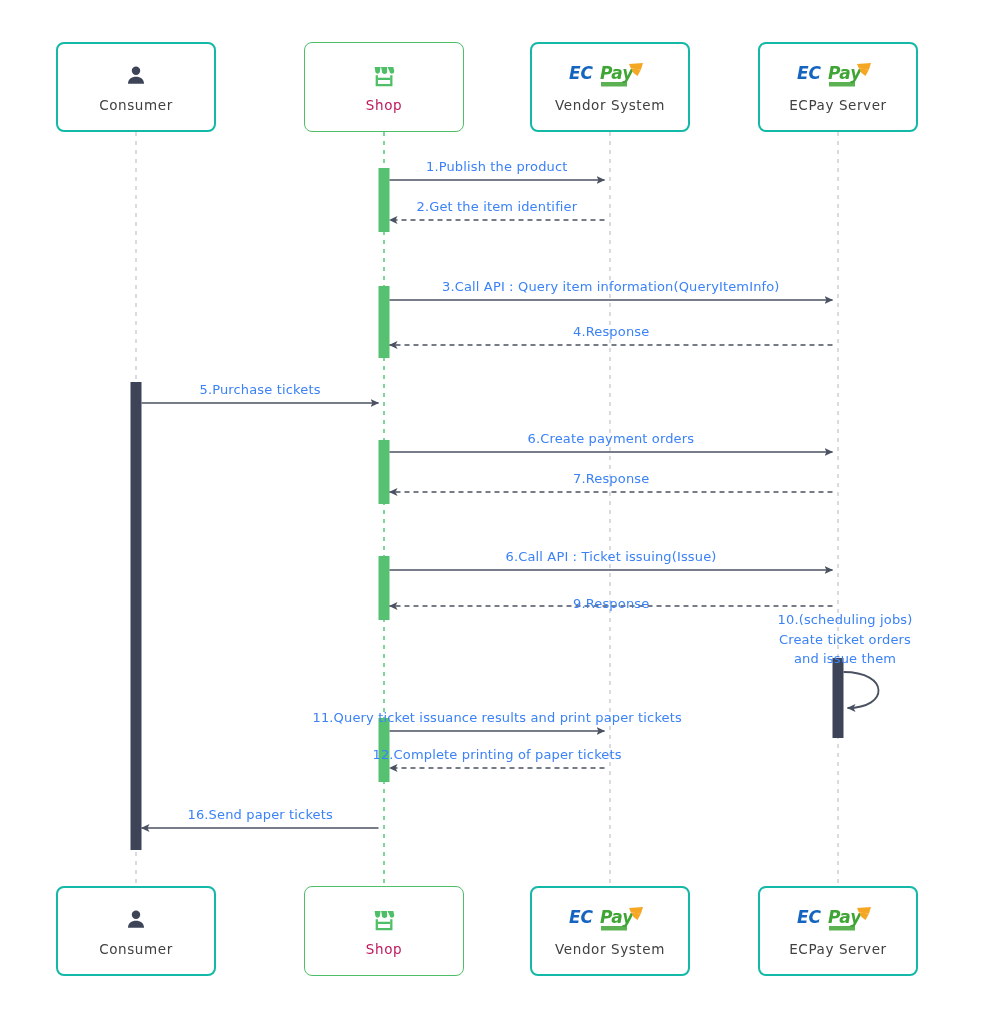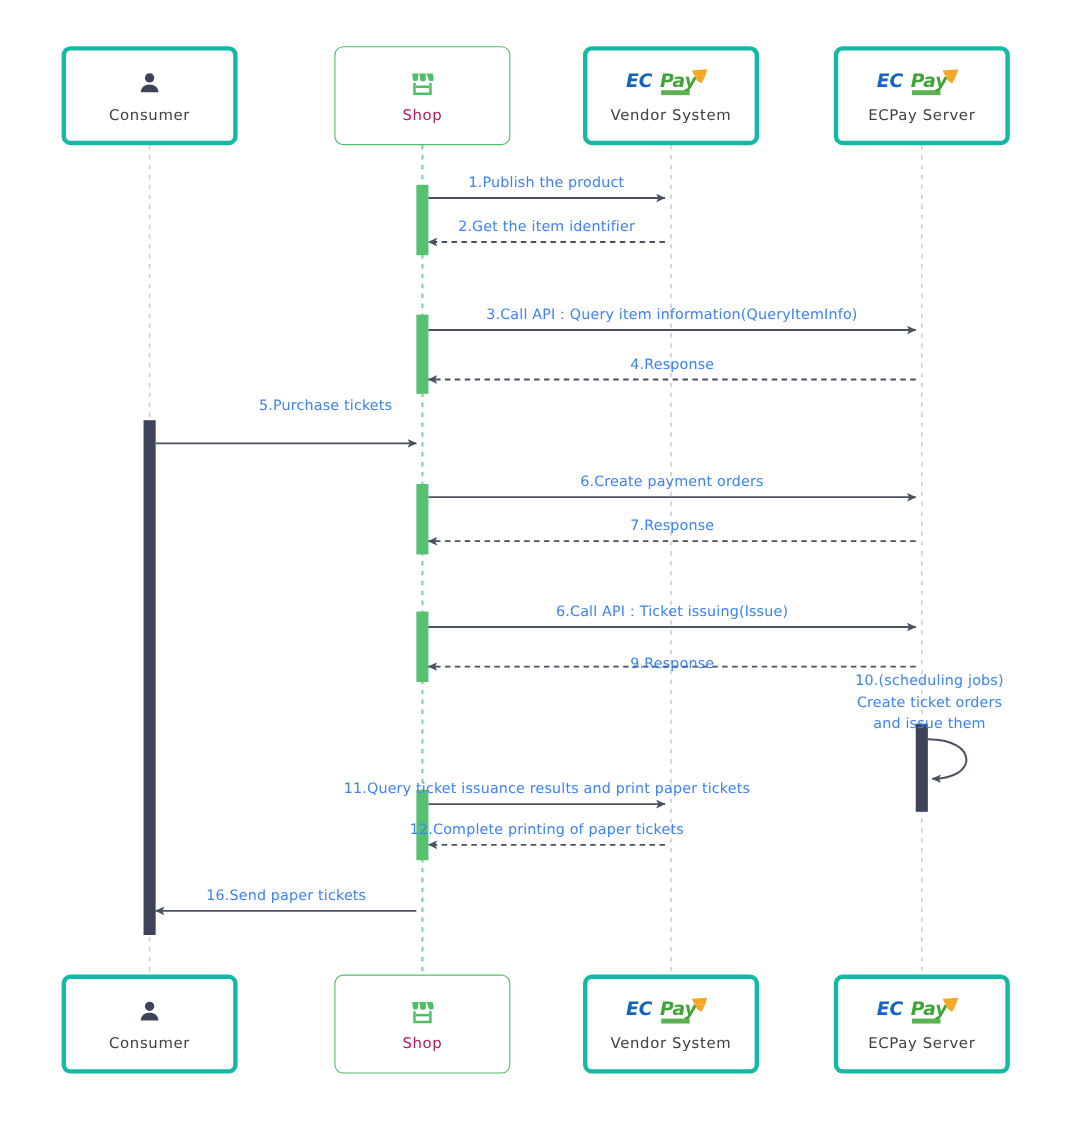--- a/index.html
+++ b/index.html
@@ -25,21 +25,21 @@
     position: absolute;
     box-sizing: border-box;
     border-radius: 8px;
     background: #ffffff;
     display: flex;
     flex-direction: column;
     align-items: center;
     justify-content: center;
   }
   .actor-box.gray {
-    border: 4px solid #14b8a6;
+    border: 2px solid #14b8a6;
   }
   .actor-box.green {
     border: 1.5px solid #4fbf67;
   }
   .actor-label {
     font-size: 13.5px;
     letter-spacing: 0.6px;
     color: #404040;
     margin-top: 6px;
     white-space: nowrap;
@@ -214,21 +214,21 @@
         </div>
         <div class="actor-label">ECPay Server</div>
       </div>
     </div>
 
   <div id="msg-labels">
       <div class="msg-label" style="top: 158px; left: 426px;">1.Publish the product</div>
       <div class="msg-label" style="top: 198px; left: 416.5px;">2.Get the item identifier</div>
       <div class="msg-label" style="top: 278px; left: 442px;">3.Call API：Query item information(QueryItemInfo)</div>
       <div class="msg-label" style="top: 323px; left: 573px;">4.Response</div>
-      <div class="msg-label" style="top: 361px; left: 199.5px; margin-left: 36px;">5.Purchase tickets</div>
+      <div class="msg-label" style="top: 381px; left: 199.5px;">5.Purchase tickets</div>
       <div class="msg-label" style="top: 430px; left: 527.5px;">6.Create payment orders</div>
       <div class="msg-label" style="top: 470px; left: 573px;">7.Response</div>
       <div class="msg-label" style="top: 548px; left: 505.5px;">6.Call API：Ticket issuing(Issue)</div>
       <div class="msg-label" style="top: 584px; left: 573px; margin-top: 11px;">9.Response</div>
       <div class="msg-label" style="top: 709px; left: 312.5px;">11.Query ticket issuance results and print paper tickets</div>
       <div class="msg-label" style="top: 746px; left: 372.5px;">12.Complete printing of paper tickets</div>
       <div class="msg-label" style="top: 806px; left: 187.5px;">16.Send paper tickets</div>
       <div class="msg-label multiline" style="width: 170px; left: 760px; top: 610px;">
         <div>10.(scheduling jobs)</div>
         <div>Create ticket orders</div>

